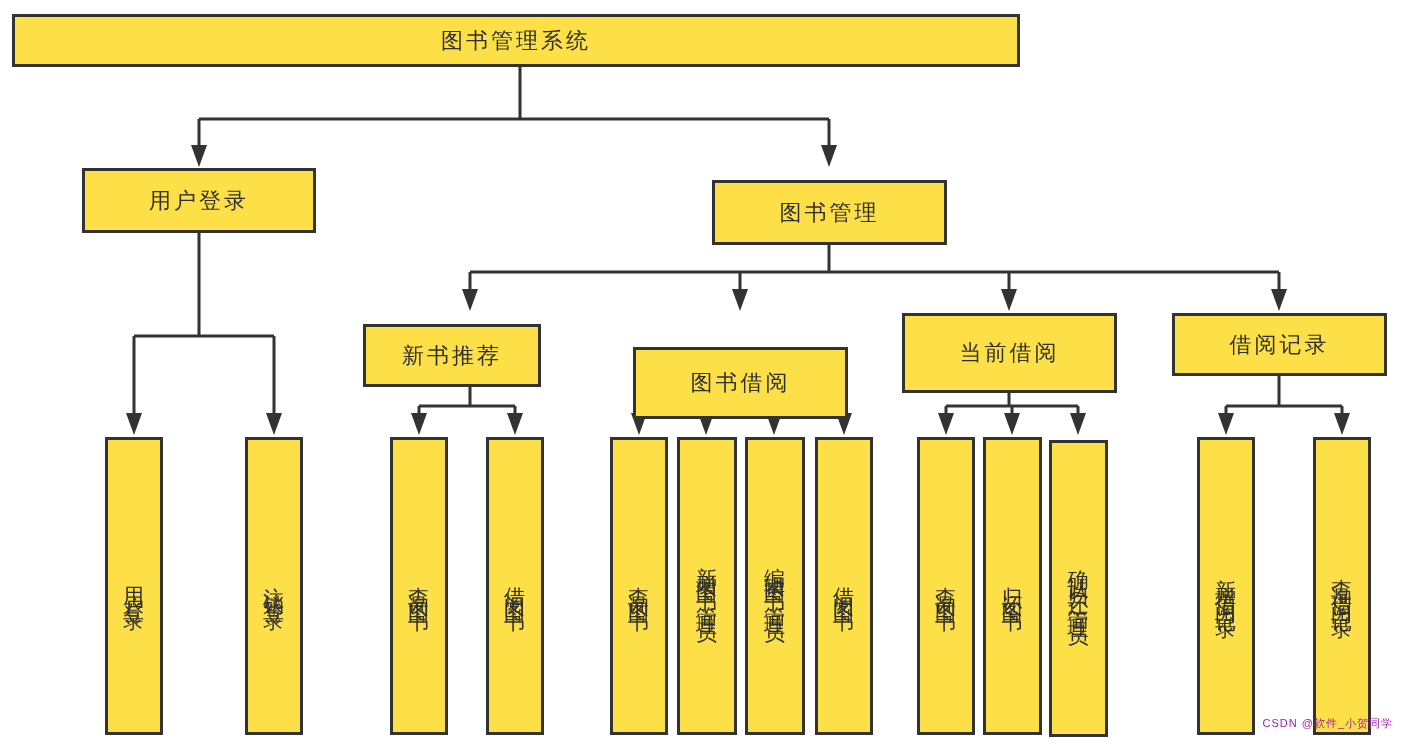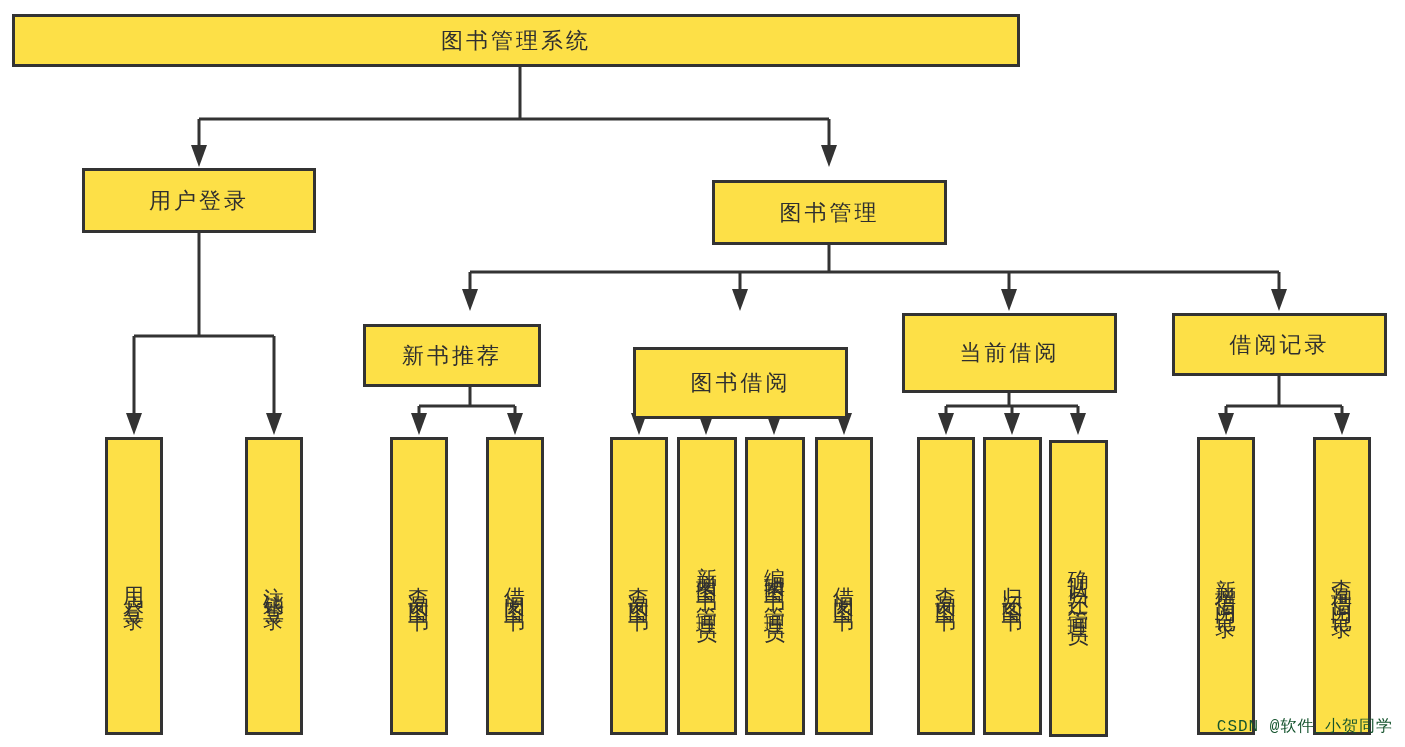--- a/index.html
+++ b/index.html
@@ -44,25 +44,24 @@
   }
   .node.leaf span {
     writing-mode: vertical-rl;
     font-size: 21px;
     letter-spacing: 8px;
     line-height: 1;
   }
   .watermark {
     position: absolute;
     z-index: 5;
-    font-size: 16px;
+    font-size: 11px;
     letter-spacing: 1px;
-    color: #14532d;
+    color: #a21caf;
     white-space: nowrap;
-    font-family: Liberation Mono, monospace;
   }
 </style>
 </head>
 <body>
 
 <div class="canvas">
 
   <svg class="connectors" viewBox="0 0 1405 747" xmlns="http://www.w3.org/2000/svg">
 
     <g>

